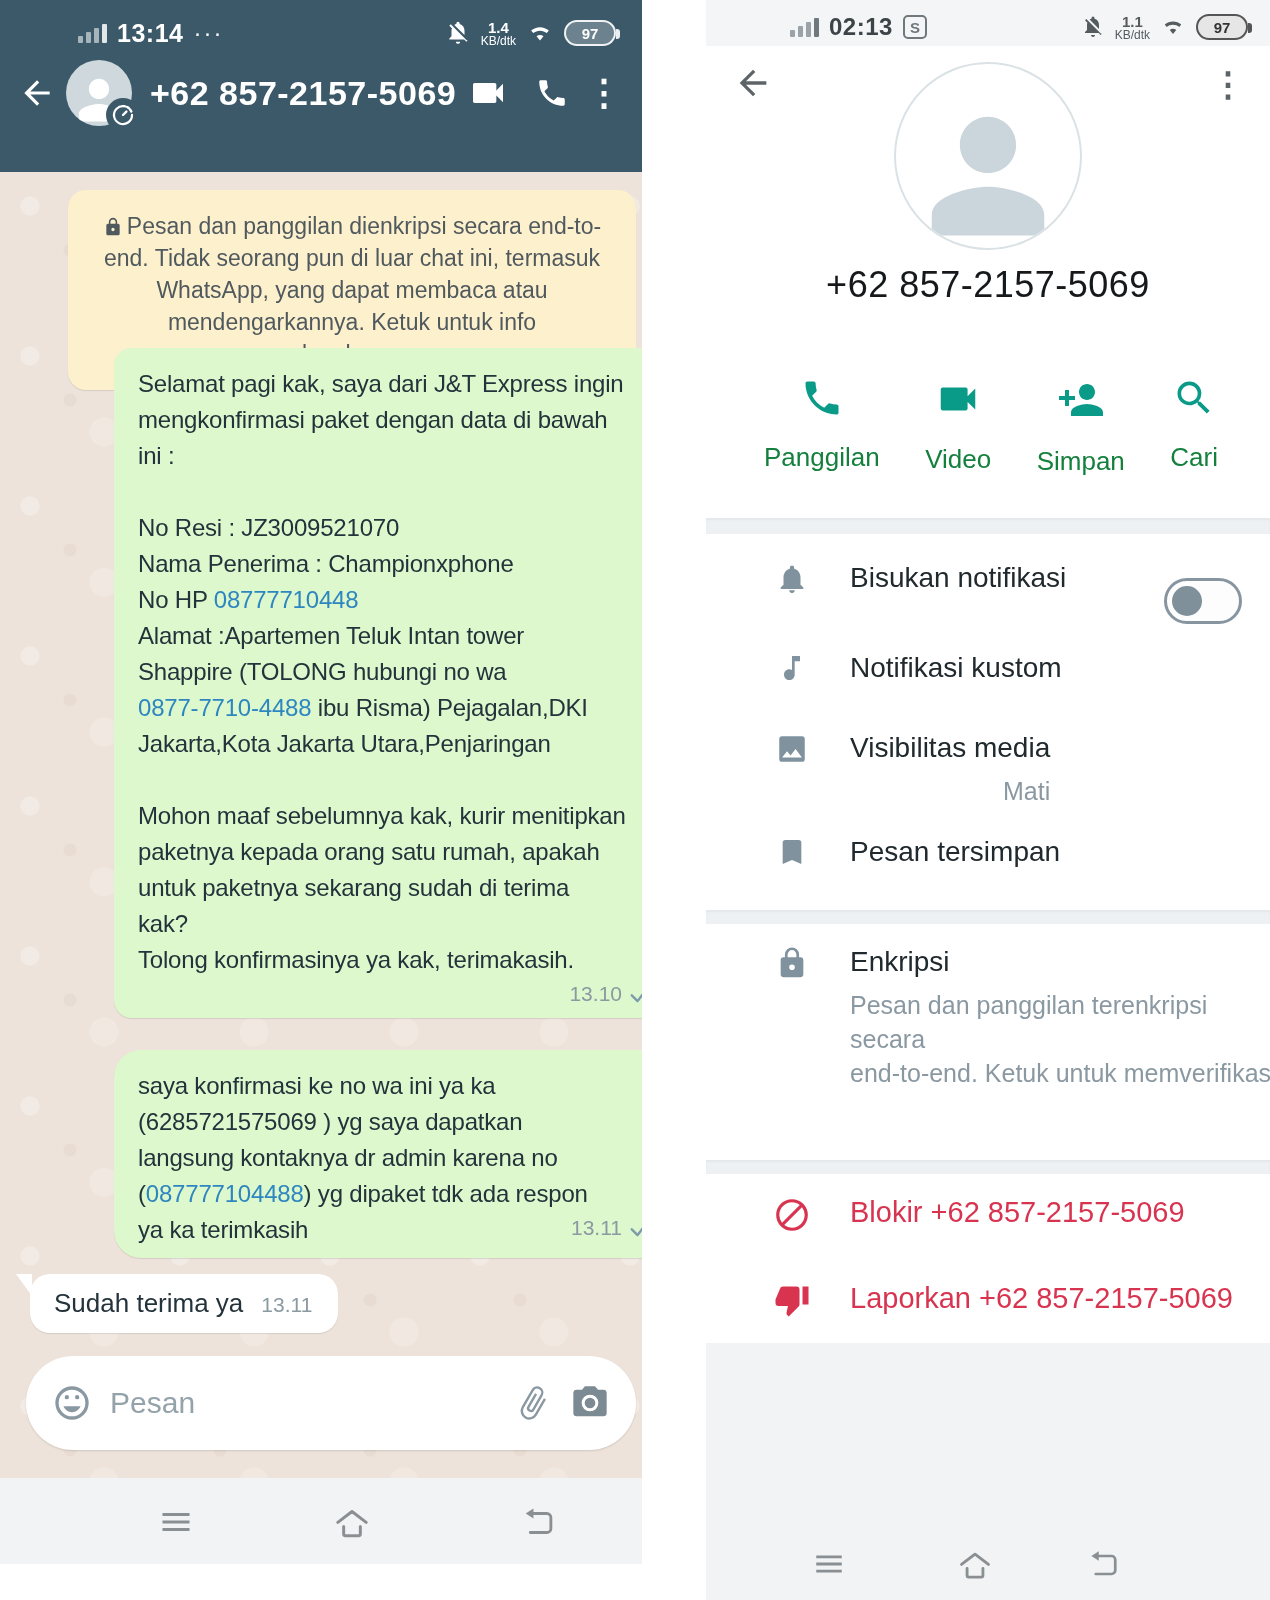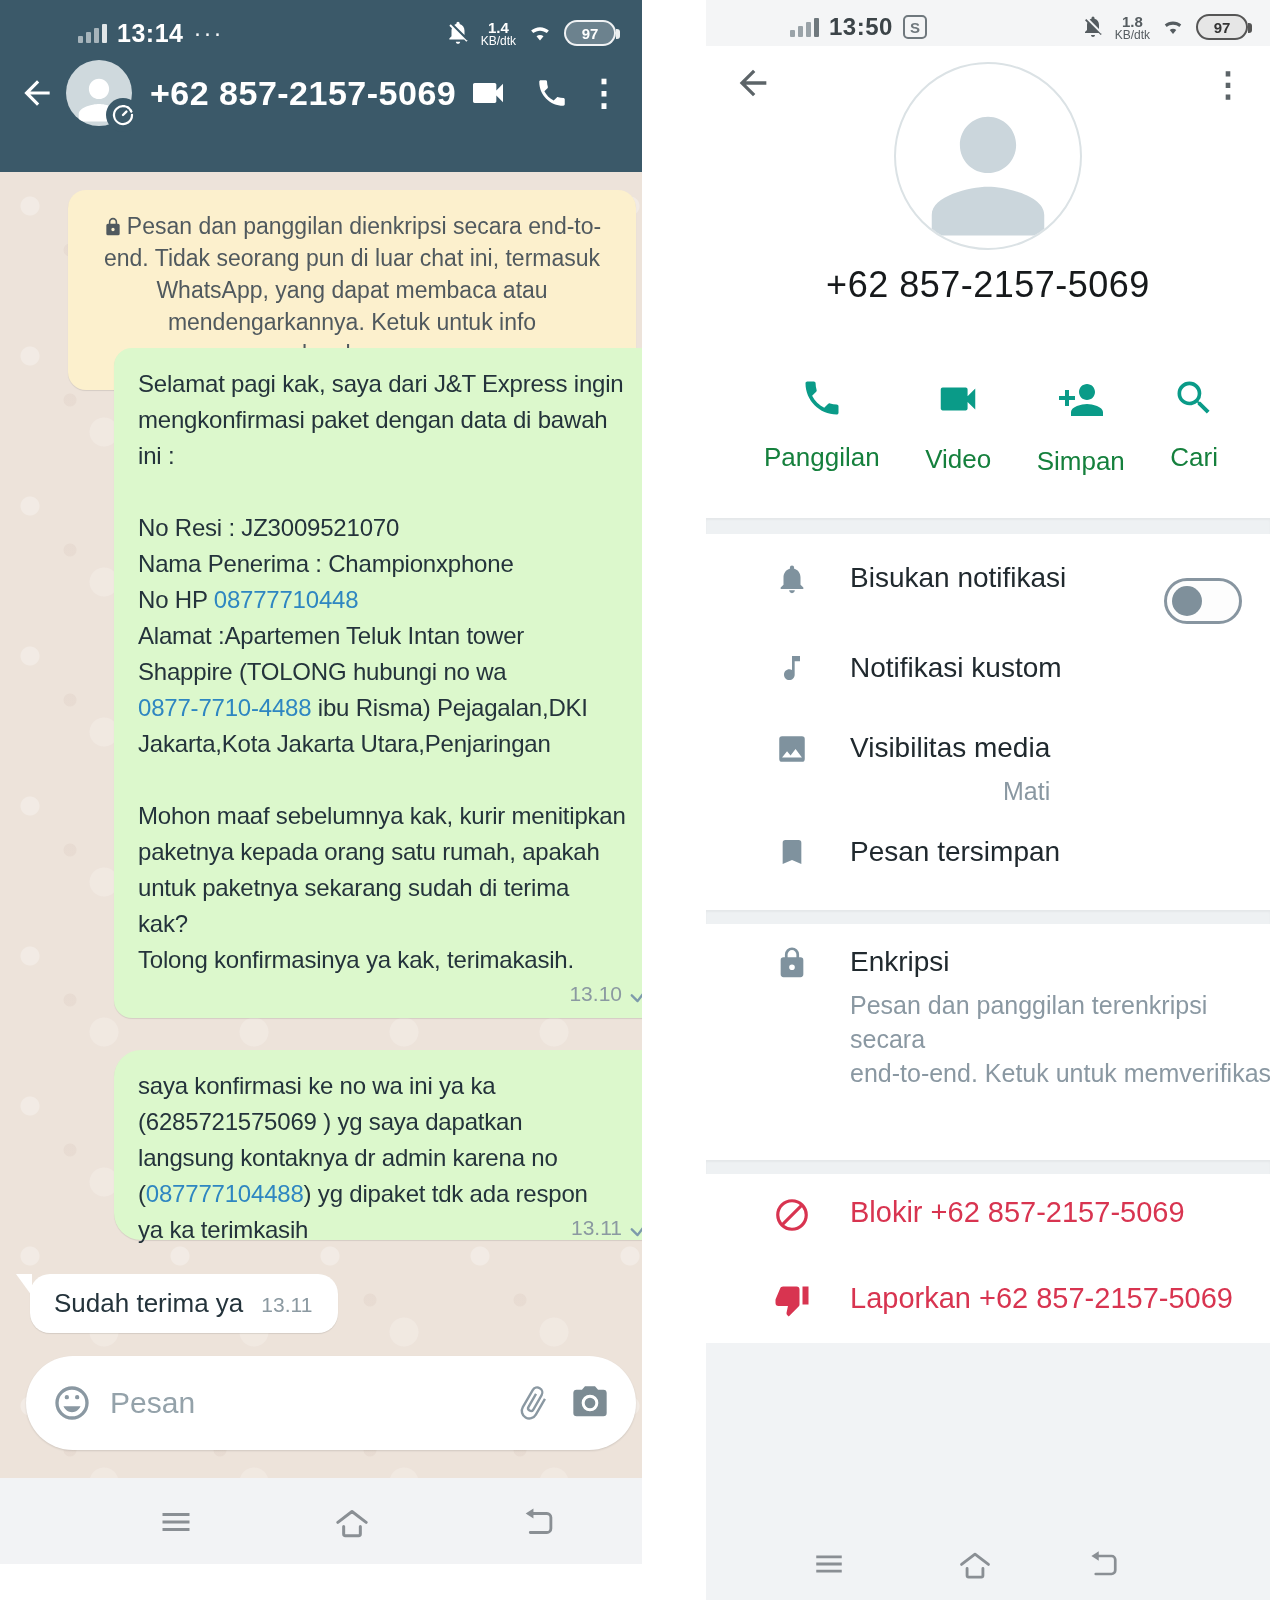--- a/index.html
+++ b/index.html
@@ -45,21 +45,21 @@
 
   .enc-notice { position:absolute; left:68px; top:18px; width:568px; background:#fcf0cd; border-radius:18px;
     padding:20px 24px; text-align:center; font-size:23px; line-height:32px; color:#50595e;
     box-shadow:0 1px 1px rgba(0,0,0,.10); }
   .enc-notice svg { vertical-align:-3px; margin-right:4px; }
 
   .bubble { position:absolute; border-radius:18px; box-shadow:0 1px 1px rgba(0,0,0,.10); }
   .bubble.out { background:#dcf8cc; }
   .bubble.in  { background:#ffffff; }
   .b1 { left:114px; top:176px; width:572px; padding:18px 24px 12px; }
-  .b2 { left:114px; top:878px; width:572px; padding:18px 24px 0;border-radius:27px; }
+  .b2 { left:114px; top:878px; width:572px; padding:18px 24px 18px;border-radius:27px; }
   .b3 { left:30px;  top:1102px; padding:14px 26px 14px 24px; border-radius:20px; }
   .b3:before { content:""; position:absolute; left:-14px; top:0; width:0; height:0;
                border-top:22px solid #ffffff; border-left:16px solid transparent; }
   .msg { white-space:pre-wrap; font-size:24px; line-height:36px; color:#24333b; letter-spacing:-.2px; }
   .lnk { color:#2e86c1; }
   .meta { display:flex; justify-content:flex-end; align-items:center; gap:8px; color:#8b99a1; font-size:21px; margin-top:4px; }
   .meta.tuck { margin-top:-32px; }
   .b3-row { display:flex; align-items:flex-end; gap:18px; }
   .b3-text { font-size:26px; color:#24333b; }
   .b3-time { font-size:21px; color:#8b99a1; padding-bottom:2px; }
@@ -362,28 +362,28 @@
 
   <section class="phone-right">
 
     <div class="r-status dark">
       <span class="sig-bars">
           <i></i>
           <i></i>
           <i></i>
           <i></i>
         </span>
-      <span class="sb-time">13:50</span>
+      <span class="sb-time">02:13</span>
       <span class="s-app-icon">S</span>
       <span class="sb-spacer"></span>
       <svg width="24" height="24" fill="#555c60">
           <use href="#i-bell-mute"></use>
         </svg>
       <span class="kb-rate" style="color:#555c60">
-        <div class="v">1.8</div>
+        <div class="v">1.1</div>
         <div class="u">KB/dtk</div>
       </span>
       <svg width="26" height="26" fill="#555c60">
           <use href="#i-wifi"></use>
         </svg>
       <span class="battery">
           <span>97</span>
         </span>
     </div>
 

